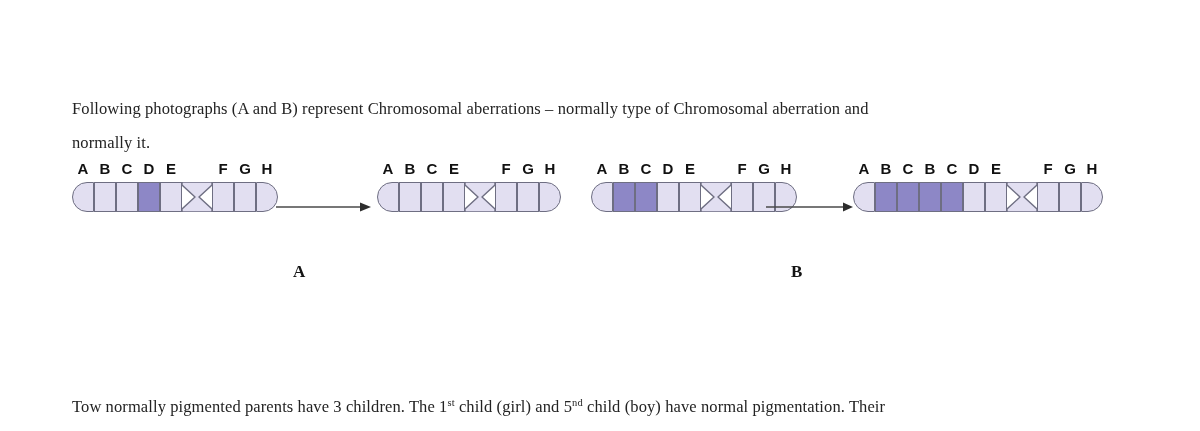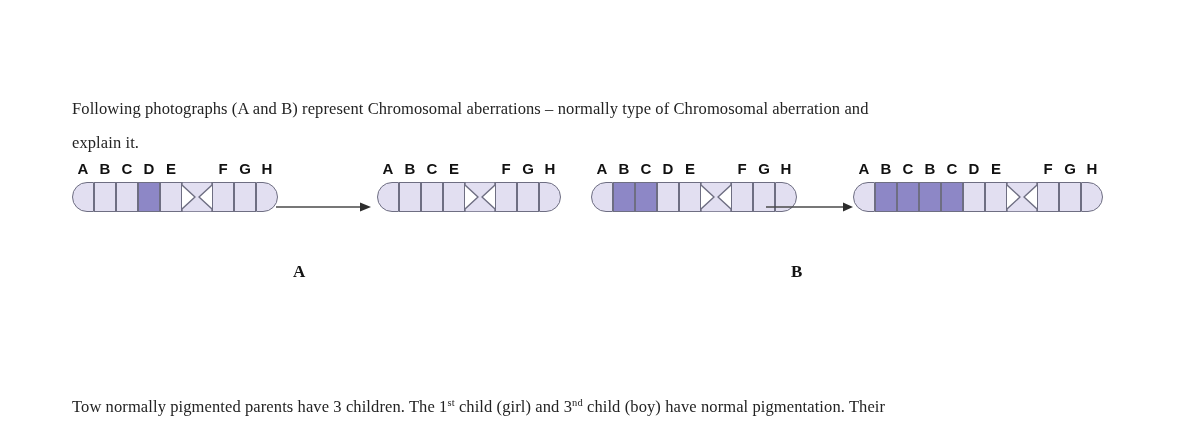--- a/index.html
+++ b/index.html
@@ -119,23 +119,23 @@
     color: #141414;
   }
   #fig-label-a { left: 293px; top: 262px; }
   #fig-label-b { left: 791px; top: 262px; }
 </style>
 </head>
 <body>
 
 <div class="q-text" id="intro-line-1">Following photographs (A and B) represent Chromosomal aberrations – normally type of Chromosomal aberration and</div>
 
-<div class="q-text" id="intro-line-2">explain it.</div>
-
-<div class="q-text" id="pedigree-line"><span>Tow normally pigmented parents have 3 children. The 1</span><sup>st</sup><span> child (girl) and 3</span><sup>nd</sup><span> child (boy) have normal pigmentation. Their</span></div>
+<div class="q-text" id="intro-line-2">normally it.</div>
+
+<div class="q-text" id="pedigree-line"><span>Tow normally pigmented parents have 3 children. The 1</span><sup>st</sup><span> child (girl) and 5</span><sup>nd</sup><span> child (boy) have normal pigmentation. Their</span></div>
 
 <div id="figure">
 
   <div class="chrom-group" id="grp-chrom-1" style="left:72px;">
       <div class="letters" style="width: 206px;">
         <span style="left: 11px;">A</span>
         <span style="left: 33px;">B</span>
         <span style="left: 55px;">C</span>
         <span style="left: 77px;">D</span>
         <span style="left: 99px;">E</span>

